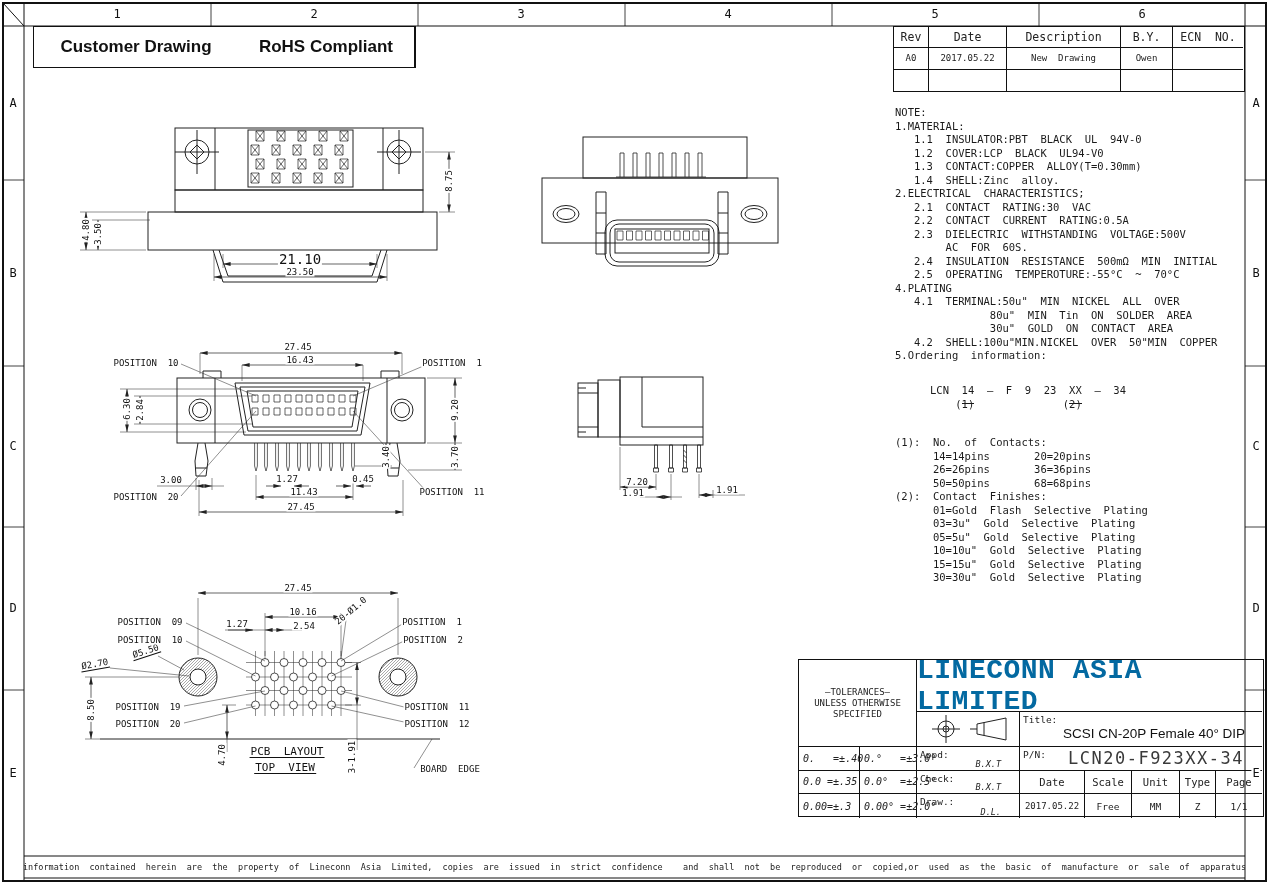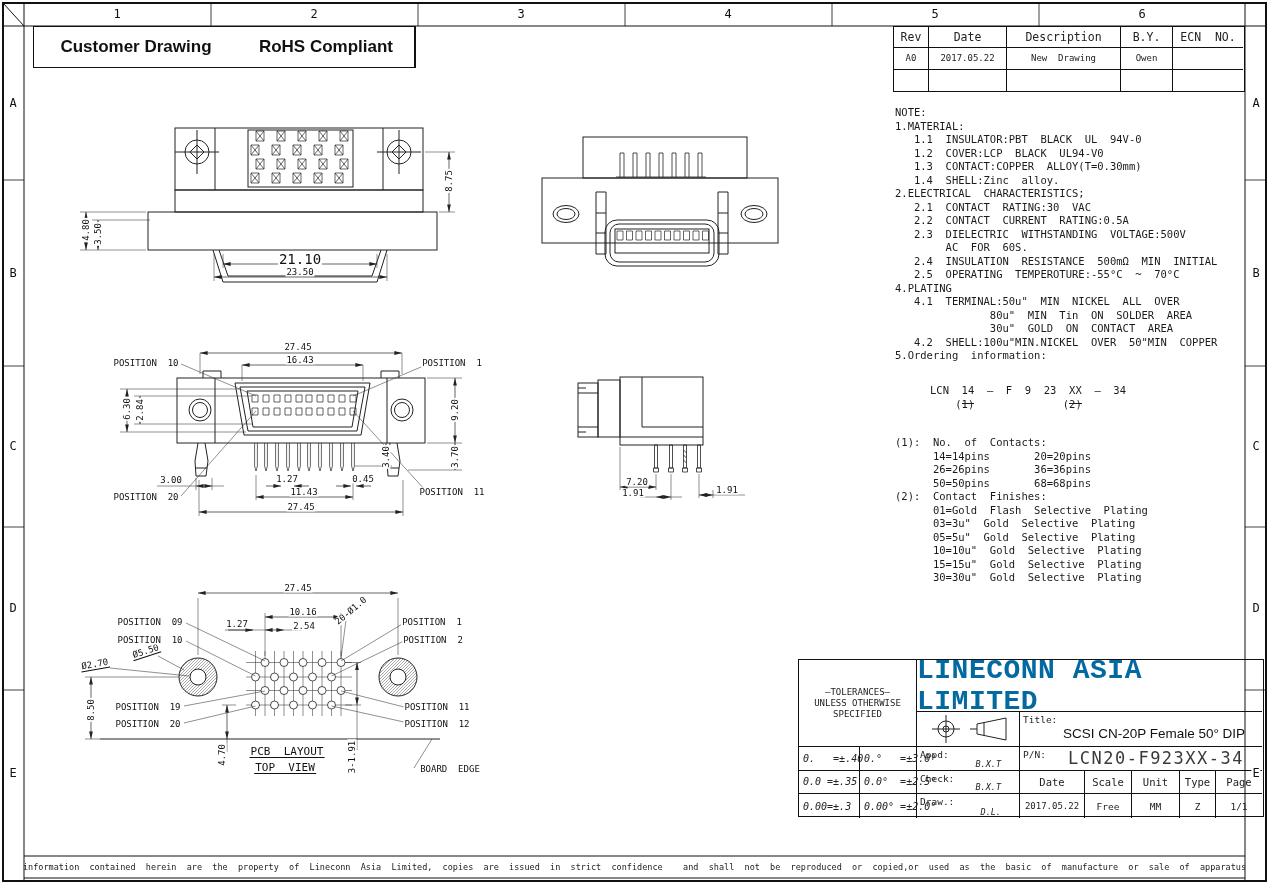--- a/index.html
+++ b/index.html
@@ -280,21 +280,21 @@
         <g stroke="#222" stroke-width="1" fill="none">
           <circle cx="24" cy="15" r="8"></circle>
             <circle cx="24" cy="15" r="3"></circle>
           <path d="M10,15 H38 M24,1 V29"></path>
           <path d="M55,10 V20 L84,26 V4 Z M62,8.6 V21.4 M48,15 H55"></path>
         </g>
       </svg>
     </div>
     <div class="tc bb" style="left:221px;top:52px;width:242px;height:35px;">
       <span class="celllab">Title:</span>
-      <span class="titleval">SCSI CN-20P Female 50° DIP</span>
+      <span class="titleval">SCSI CN-20P Female 40° DIP</span>
     </div>
 
     <div class="tc br bb" style="left:118px;top:87px;width:103px;height:23.5px;">
       <span class="celllab">Appd:</span>
       <span class="cellval-sig">B.X.T</span>
     </div>
     <div class="tc bb" style="left:221px;top:87px;width:242px;height:23.5px;">
       <span class="celllab">P/N:</span>
       <span class="pnval">LCN20-F923XX-34</span>
     </div>

